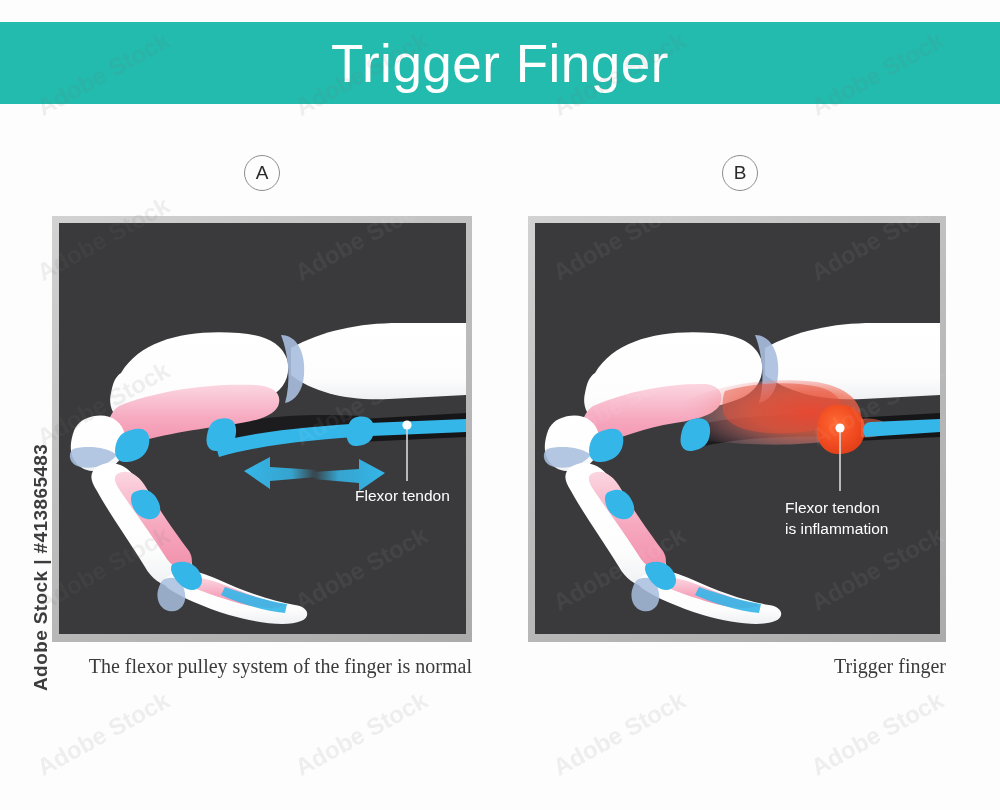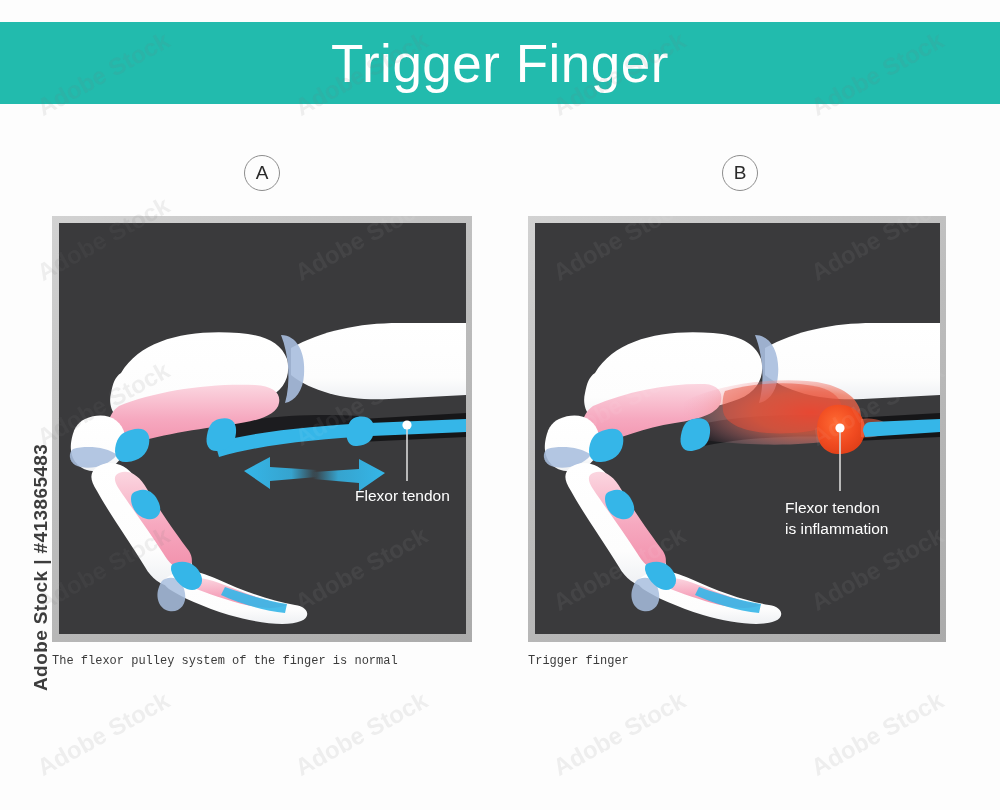--- a/index.html
+++ b/index.html
@@ -70,25 +70,25 @@
     height: 100%;
     background: #3a3a3c;
     position: relative;
     overflow: hidden;
   }
   .figure-canvas svg { display: block; width: 100%; height: 100%; }
 
   
   .caption {
     position: absolute;
-    text-align: left;
+    text-align: right;
     color: #3b3b3b;
-    font-size: 12px;
+    font-size: 20px;
     line-height: 1.38;
-    font-family: Liberation Mono, monospace;
+    font-family: Liberation Serif, serif;
   }
   #caption-a { left: 52px; top: 653px; width: 420px; }
   #caption-b { left: 528px; top: 653px; width: 418px; }
 
   
   .wm {
     position: absolute;
     color: rgba(120,120,120,0.11);
     font-weight: 700;
     font-size: 24px;

